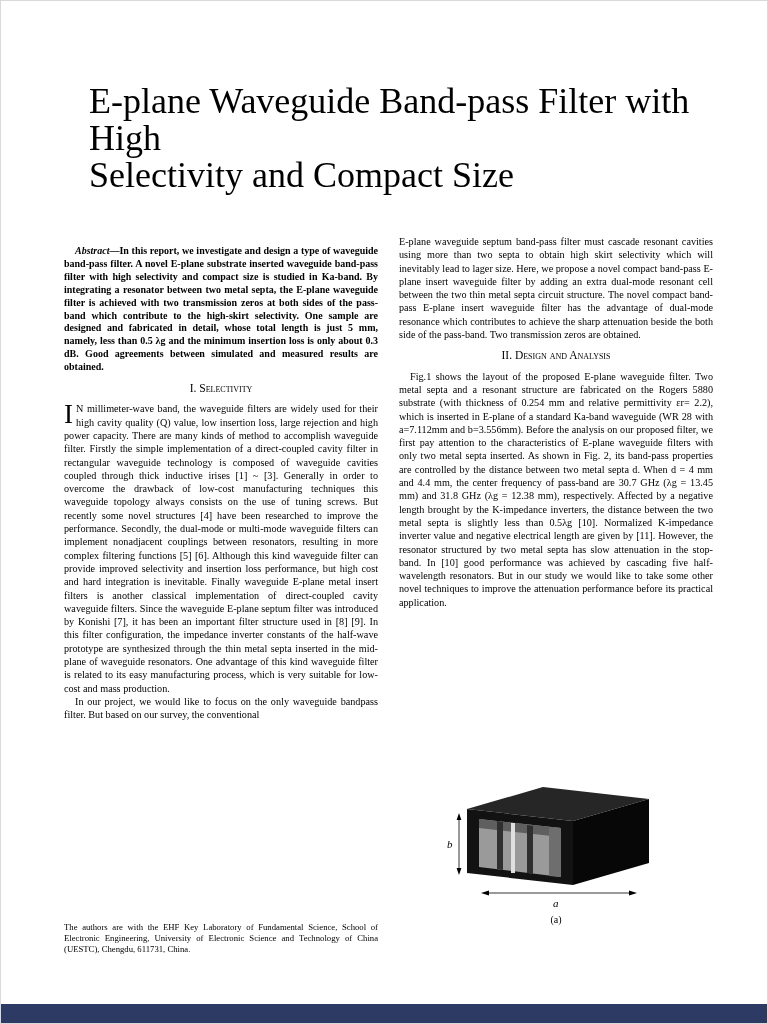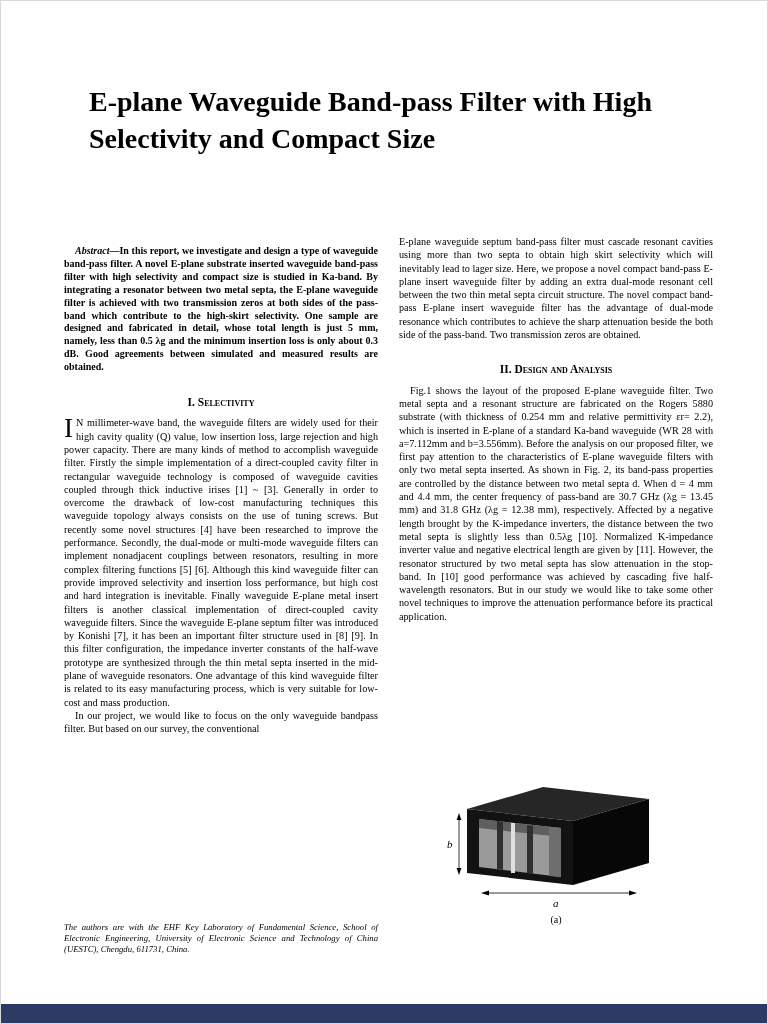--- a/index.html
+++ b/index.html
@@ -4,39 +4,39 @@
 <style>
   * { margin:0; padding:0; box-sizing:border-box; }
   html, body { width:768px; height:1024px; }
   body { background:#ffffff; font-family:"Liberation Serif", serif; color:#000; position:relative; overflow:hidden; }
   .page { position:absolute; inset:0; background:#fff; border:1px solid #d9d9d9; }
 
   .running-header { position:absolute; top:24px; left:62px; right:58px; display:flex; align-items:baseline; font-size:10px; }
   .rh-text { flex:1; text-align:center; letter-spacing:0.2px; white-space:nowrap; }
   .rh-page { margin-left:14px; font-size:10.5px; }
 
-  .paper-title { position:absolute; top:82px; left:88px; width:620px; font-size:28px; line-height:37px; font-weight:bold; }
+  .paper-title { position:absolute; top:82px; left:88px; width:620px; font-size:36px; line-height:37px; font-weight:normal; }
   .paper-title span { display:block; }
 
   .authors-line { position:absolute; top:177px; left:0; width:100%; text-align:center; font-size:12.5px; }
   .authors-line .membership { font-style:italic; }
 
   .col { position:absolute; width:314px; text-align:justify; font-size:10.2px; line-height:13.3px; }
   .col-left  { top:244px; left:63px; }
   .col-right { top:234px; left:398px; }
 
   .abstract-p, .index-p { font-weight:bold; font-size:10px; line-height:12.9px; text-indent:11px; }
   .index-p { margin-top:3px; }
   .lbl-italic { font-style:italic; }
 
-  .sec-heading { font-weight:bold; font-size:11.5px; text-align:center; font-variant:small-caps; margin:22px 0 7px; }
+  .sec-heading { font-weight:normal; font-size:11.5px; text-align:center; font-variant:small-caps; margin:8px 0 7px; }
   .indent { text-indent:11px; }
   .dropcap { float:left; font-size:27px; line-height:23px; padding:1px 3px 0 0; }
 
-  .footnote { position:absolute; top:921px; left:63px; width:314px; font-size:8.7px; line-height:10.9px; text-align:justify;font-style:italic; }
+  .footnote { position:absolute; top:921px; left:63px; width:314px; font-size:8.7px; line-height:10.9px; text-align:justify; }
 
   figure.fig1 { position:absolute; top:778px; left:440px; width:230px; }
   figure.fig1 figcaption { text-align:center; font-size:10px; margin-top:1px; }
   .dim-label { font-style:italic; font-size:11px; font-family:"Liberation Serif", serif; }
 
   .footer-bar { position:absolute; left:0; right:0; bottom:0; height:19px; background:#2d3a63; }
 </style>
 </head>
 <body>
 

